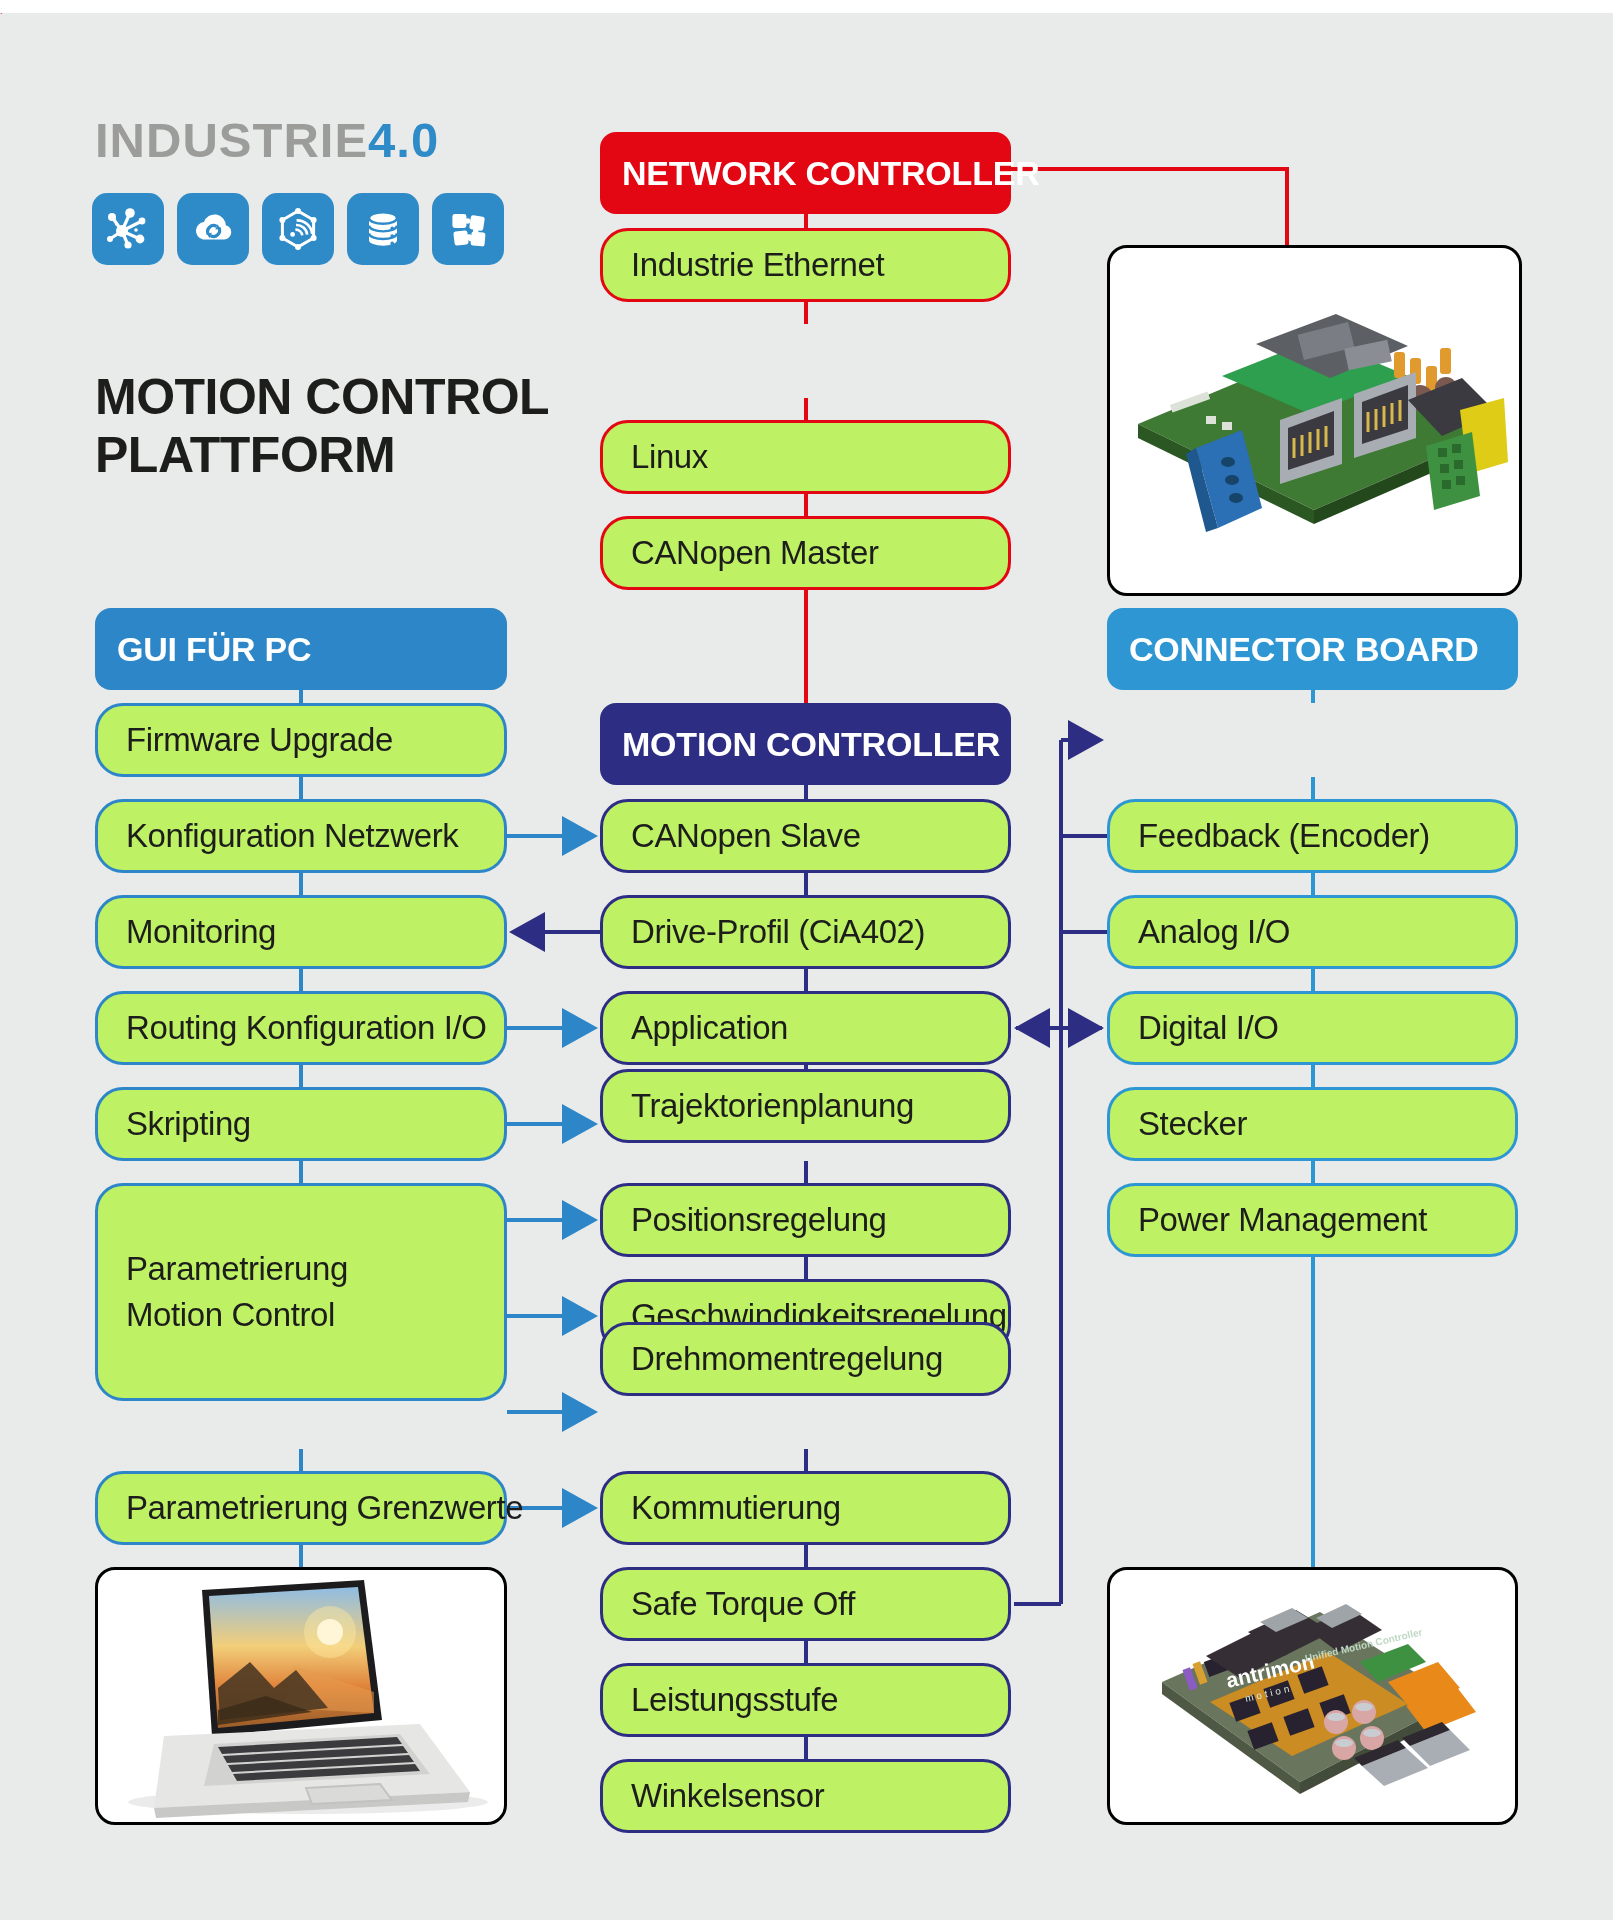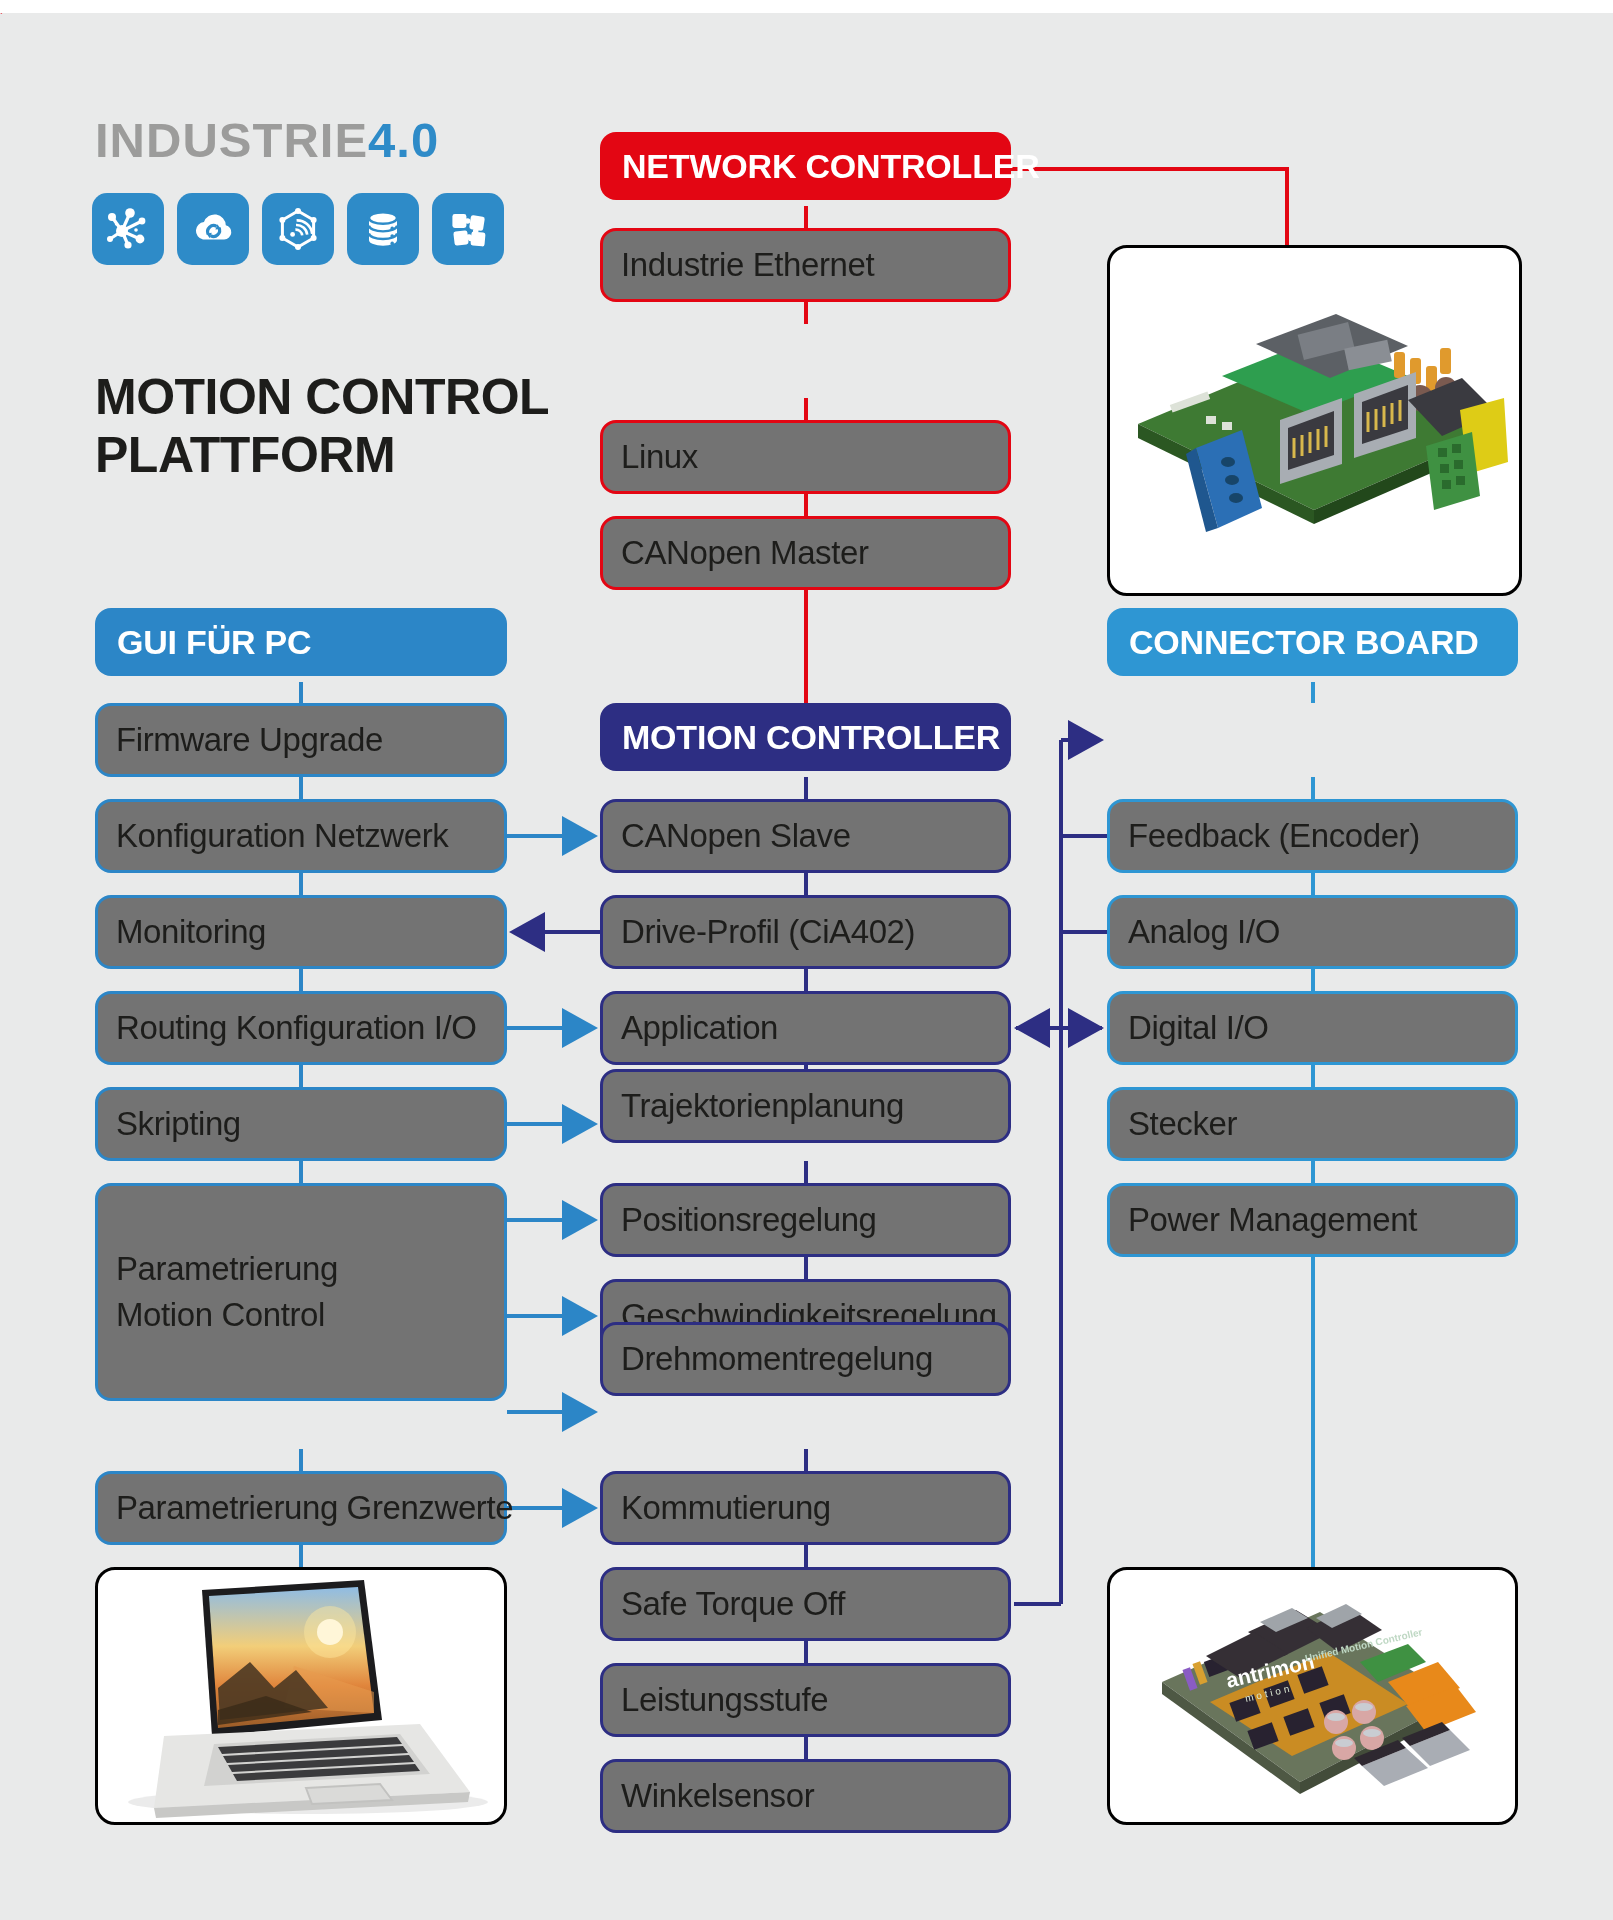--- a/index.html
+++ b/index.html
@@ -7,24 +7,24 @@
           font-family:"Liberation Sans",sans-serif;overflow:hidden}
   .top-band{position:absolute;left:0;top:0;width:1613px;height:13px;background:#ffffff}
   svg.connectors{position:absolute;left:0;top:0;width:1613px;height:1920px}
   .ln-red{stroke:var(--c-red,#E30613);stroke-width:4;fill:none}
   .ln-navy{stroke:var(--c-navy,#2D2E83);stroke-width:4;fill:none}
   .ln-blue{stroke:var(--c-blue,#2C86C7);stroke-width:4;fill:none}
   .ln-lblue{stroke:var(--c-lightblue,#2E96D3);stroke-width:4;fill:none}
   .ah-navy{fill:var(--c-navy,#2D2E83)}
   .ah-blue{fill:var(--c-blue,#2C86C7)}
 
-  .box{position:absolute;background:#737373;border:3px solid;border-radius:16px;box-sizing:border-box;
-       height:74px;display:flex;align-items:center;padding-left:18px;white-space:nowrap;
+  .box{position:absolute;background:#bef264;border:3px solid;border-radius:28px;box-sizing:border-box;
+       height:74px;display:flex;align-items:center;padding-left:28px;white-space:nowrap;
        font-size:33px;letter-spacing:-0.4px;color:var(--c-text,#1D1D1B)}
-  .hdr{position:absolute;border-radius:16px;box-sizing:border-box;height:68px;display:flex;align-items:center;
+  .hdr{position:absolute;border-radius:16px;box-sizing:border-box;height:82px;display:flex;align-items:center;
        padding-left:22px;color:#fff;font-weight:bold;font-size:34px;letter-spacing:-0.2px;white-space:nowrap}
   .col-l{left:95px;width:412px}
   .col-m{left:600px;width:411px}
   .col-r{left:1107px;width:411px}
   .b-blue{border-color:var(--c-blue,#2C86C7)}
   .b-navy{border-color:var(--c-navy,#2D2E83)}
   .b-red{border-color:var(--c-red,#E30613)}
   .b-lblue{border-color:var(--c-lightblue,#2E96D3)}
   .bg-red{background:var(--c-red,#E30613)}
   .bg-navy{background:var(--c-navy,#2D2E83)}

